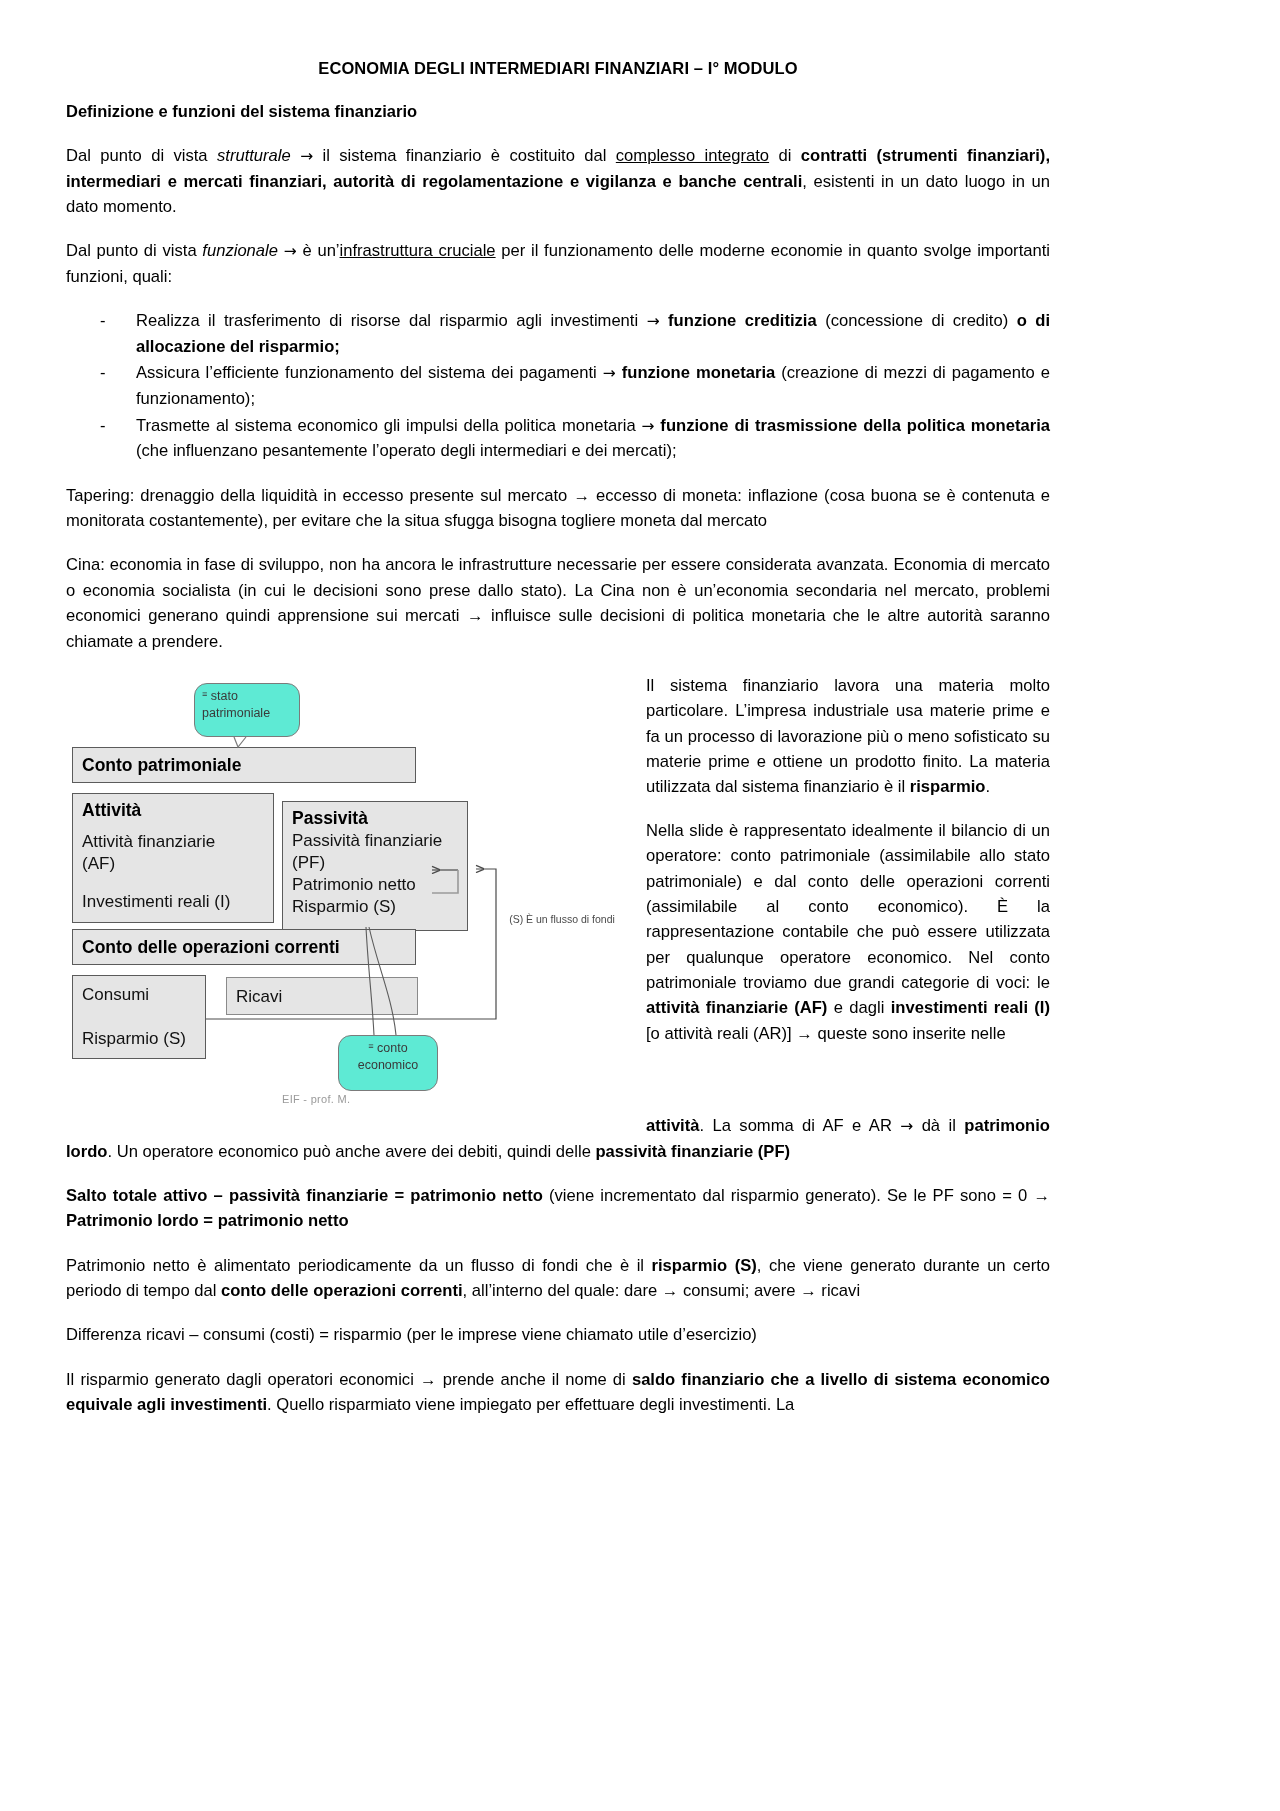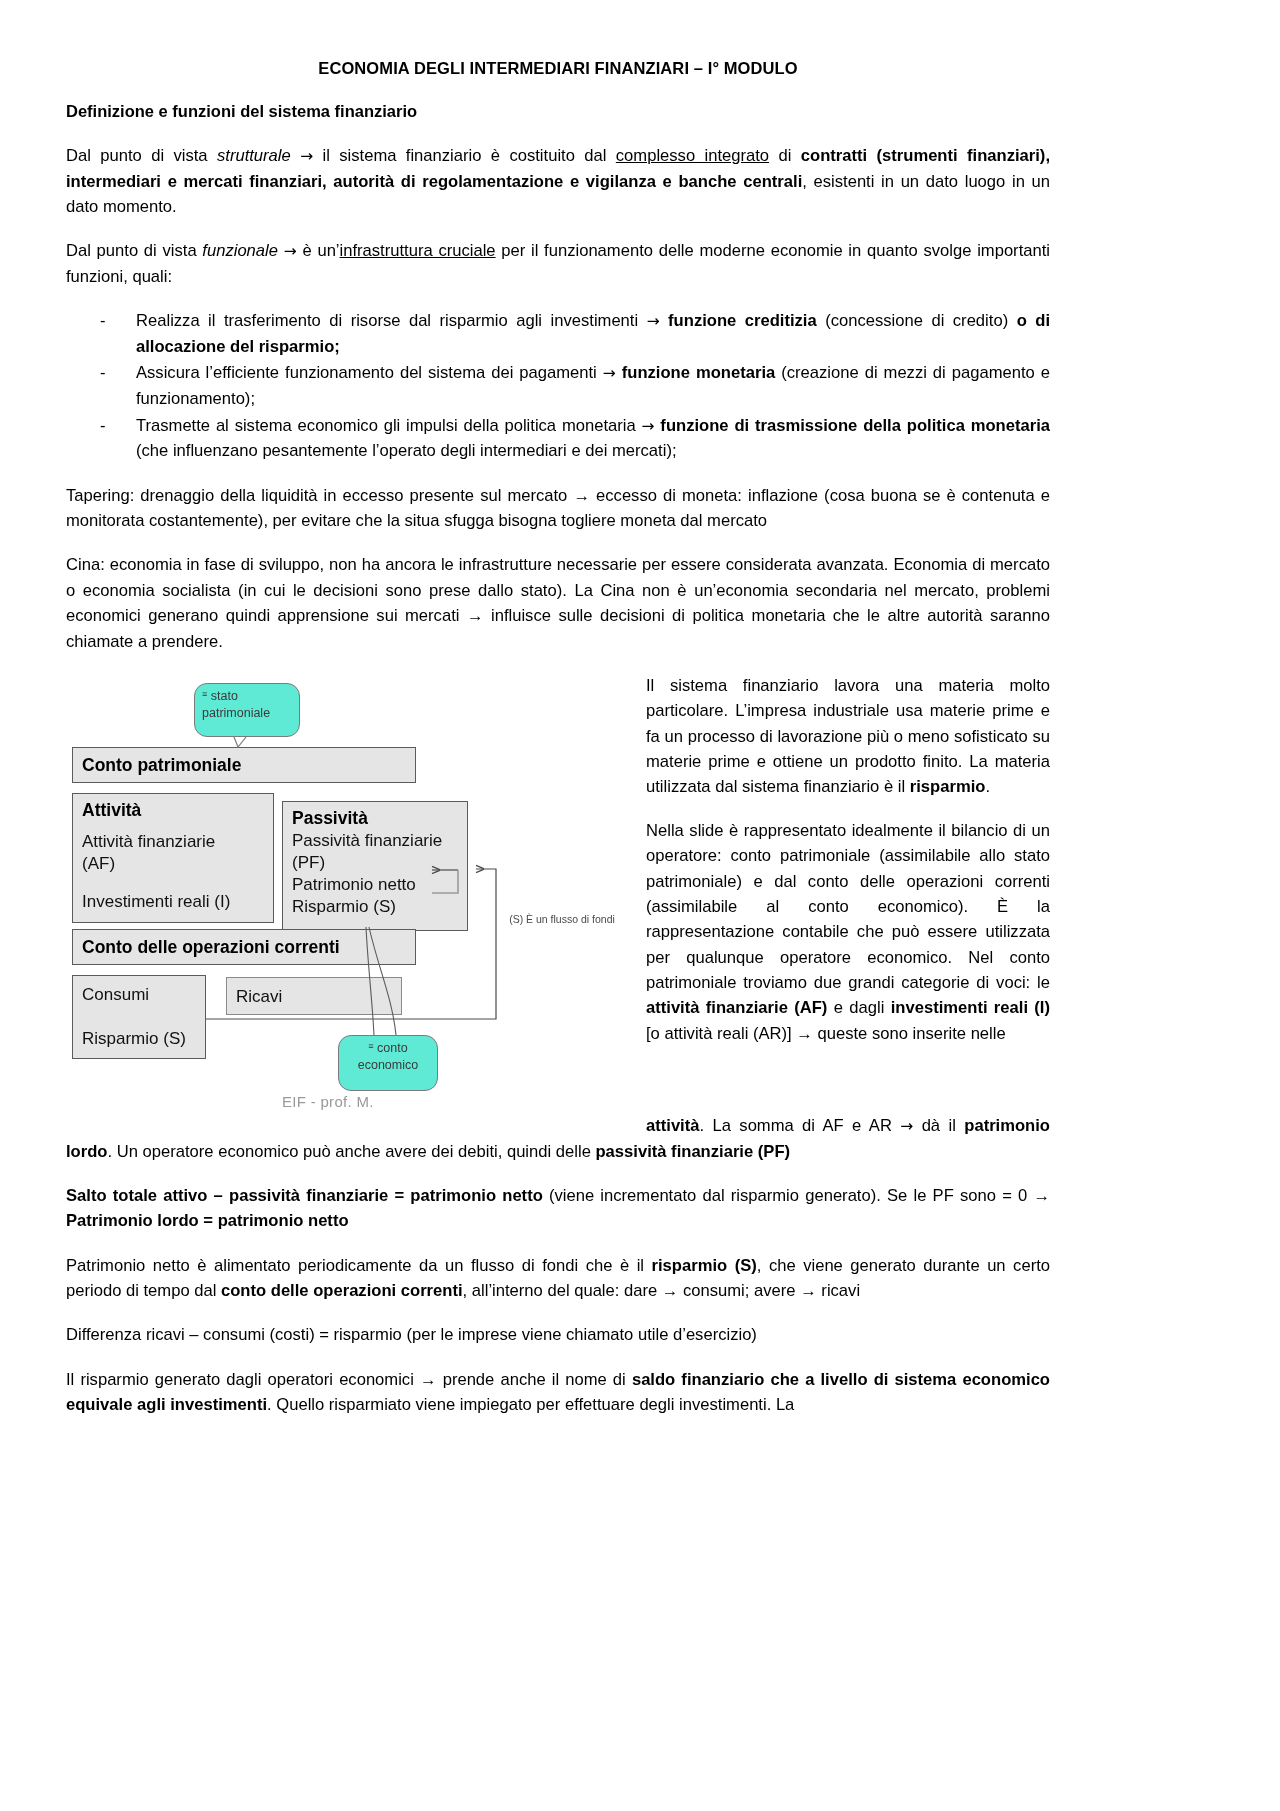--- a/index.html
+++ b/index.html
@@ -142,21 +142,21 @@
   .annot {
     position: absolute;
     font-size: 10.5px;
     color: #4a4a4a;
     line-height: 1.3;
     text-align: center;
     width: 120px;
   }
   .footnote-smudge {
     position: absolute;
-    font-size: 15px;
+    font-size: 11px;
     color: #9a9a9a;
     letter-spacing: 0.3px;
     white-space: nowrap;
   }
   .svgover {
     position: absolute;
     left: 0; top: 0;
     width: 556px; height: 438px;
     pointer-events: none;
   }
@@ -222,21 +222,21 @@
             <div class="inner" style="top:7px;"><span class="dtitle">Conto delle operazioni correnti</span></div>
           </div>
 
           <div class="dbox" style="left:6px; top:298px; width:134px; height:84px;">
             <div class="inner" style="top:8px;">
               <div class="dtext">Consumi</div>
               <div class="dtext" style="margin-top:22px;">Risparmio (S)</div>
             </div>
           </div>
 
-          <div class="dbox" style="left:160px; top:300px; width:176px; height:38px; border-color:#8a8a8a; border-width:1.2px;">
+          <div class="dbox" style="left:160px; top:300px; width:192px; height:38px; border-color:#8a8a8a; border-width:1.2px;">
             <div class="inner" style="top:8px;"><span class="dtext">Ricavi</span></div>
           </div>
 
           <div class="callout" style="left:272px; top:358px; width:100px; height:56px;text-align:center;">
             <span class="ctext"><span class="cmark">≡</span> <span>conto</span><br><span>economico</span></span>
           </div>
 
           <div class="footnote-smudge" style="left:216px; top:416px;">EIF - prof. M.</div>
 
           <div class="annot" style="left:436px; top:236px;">(S) È un flusso di fondi</div>

